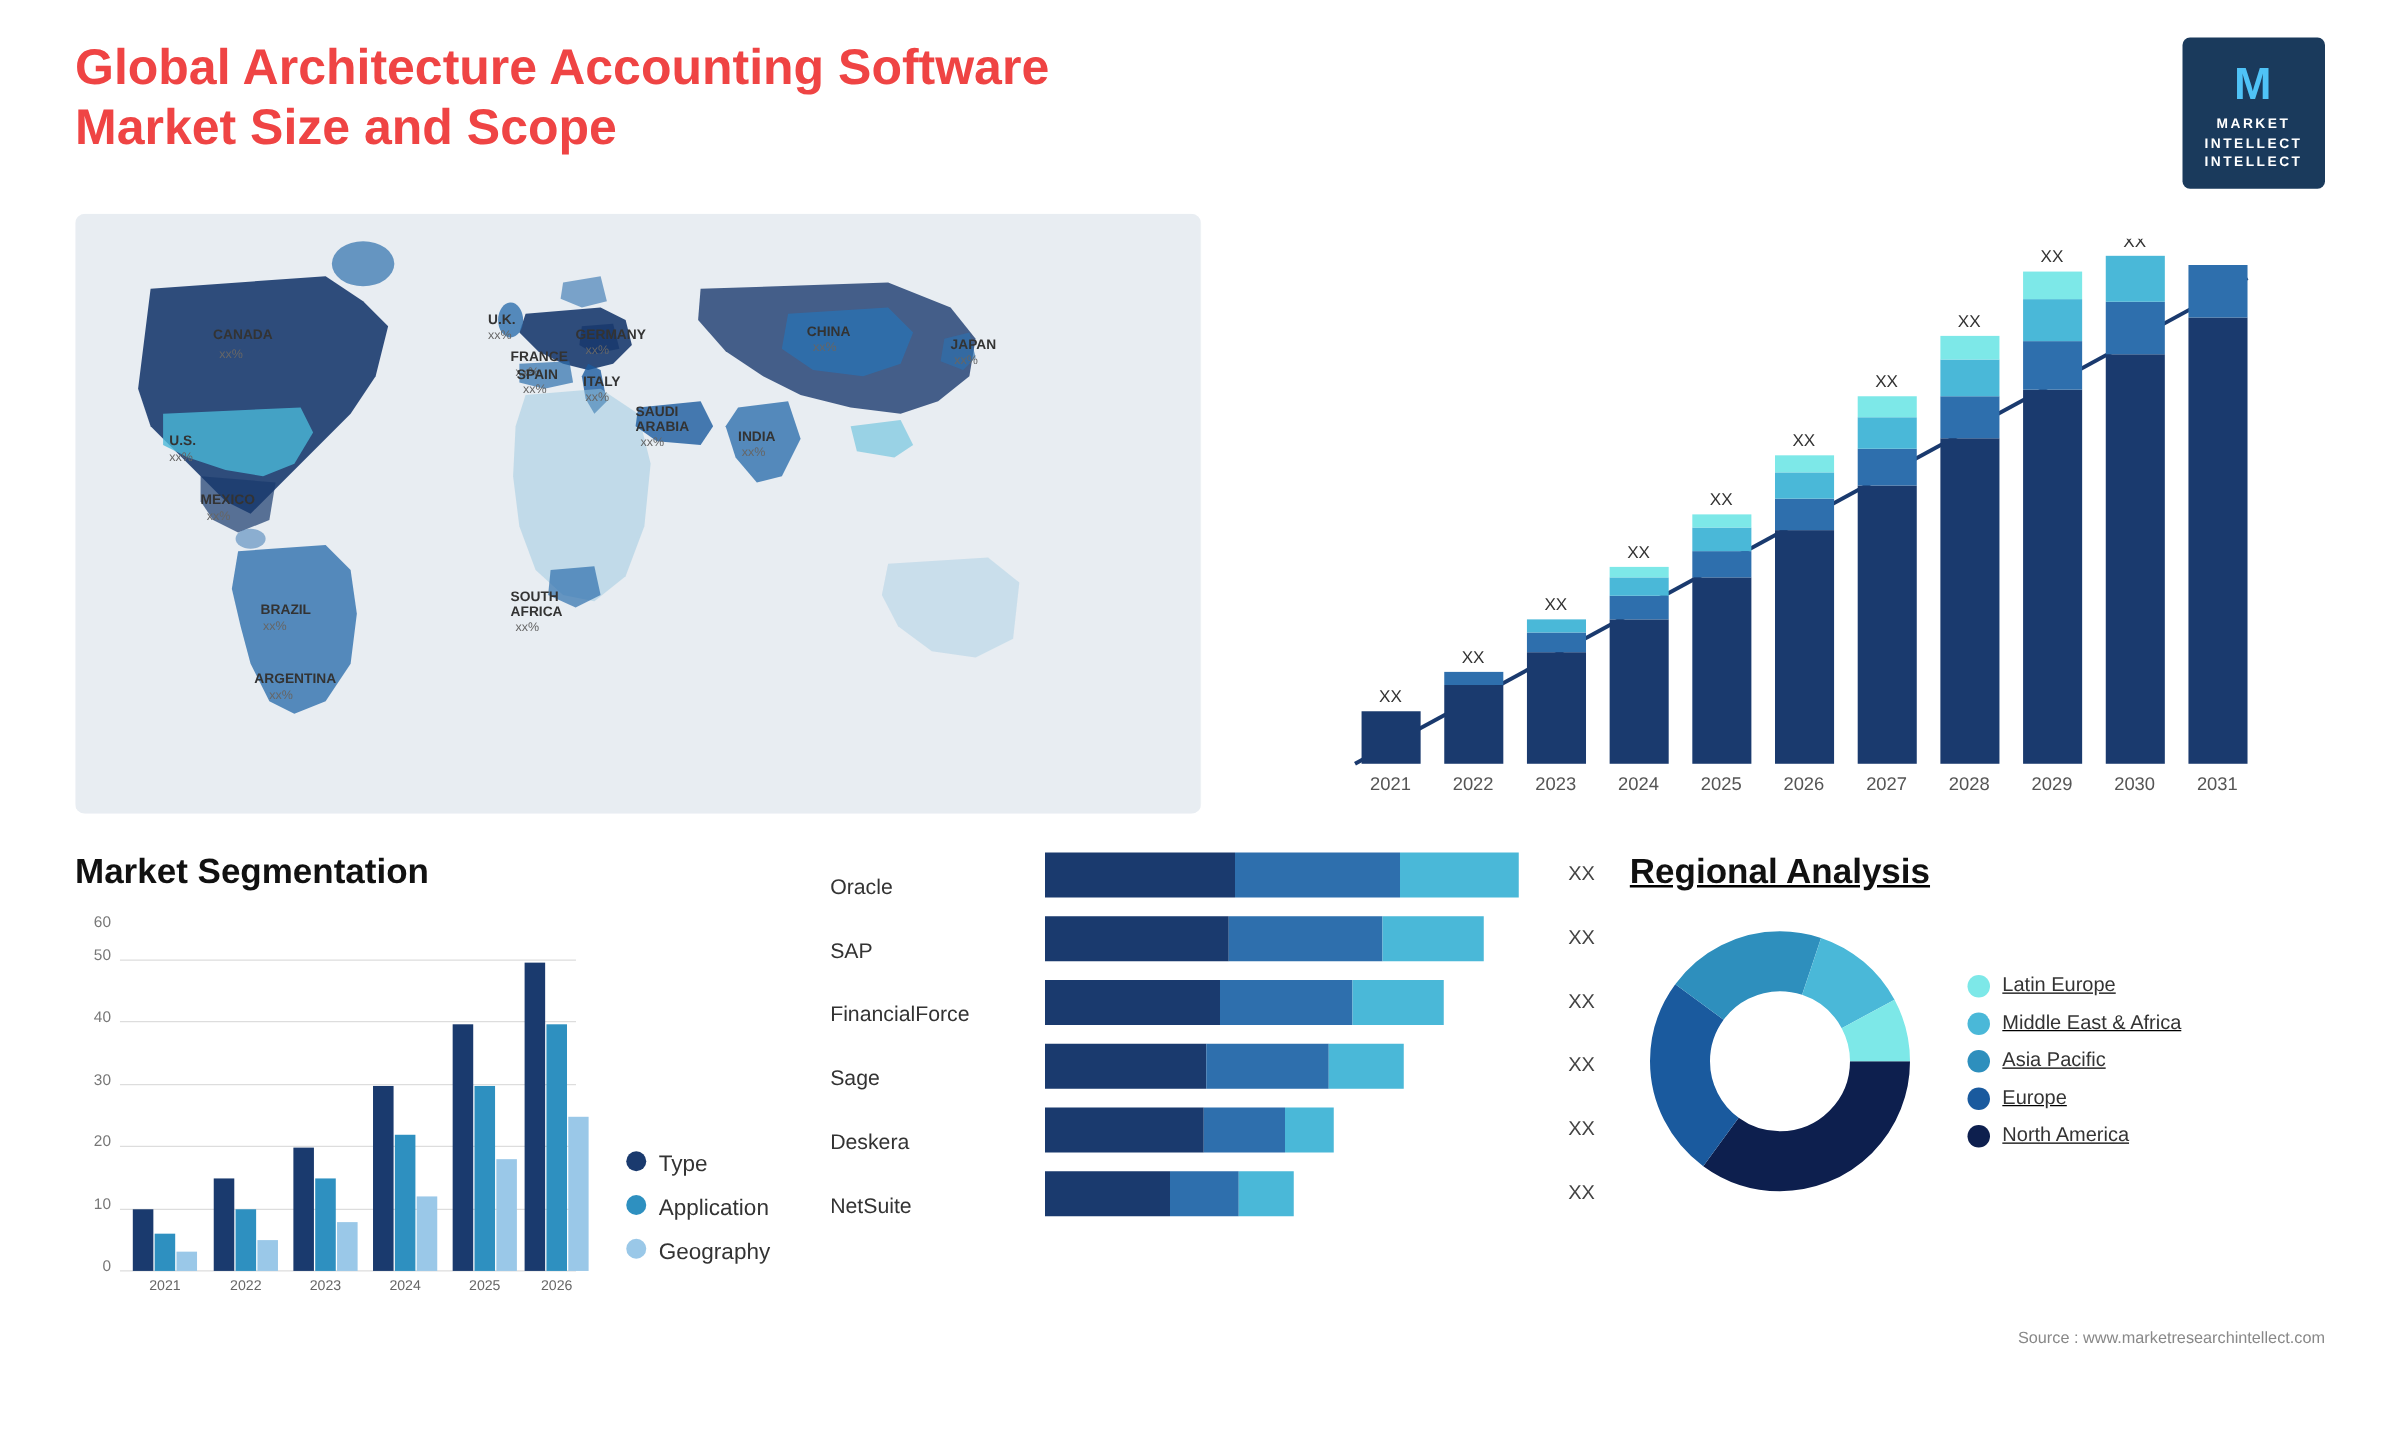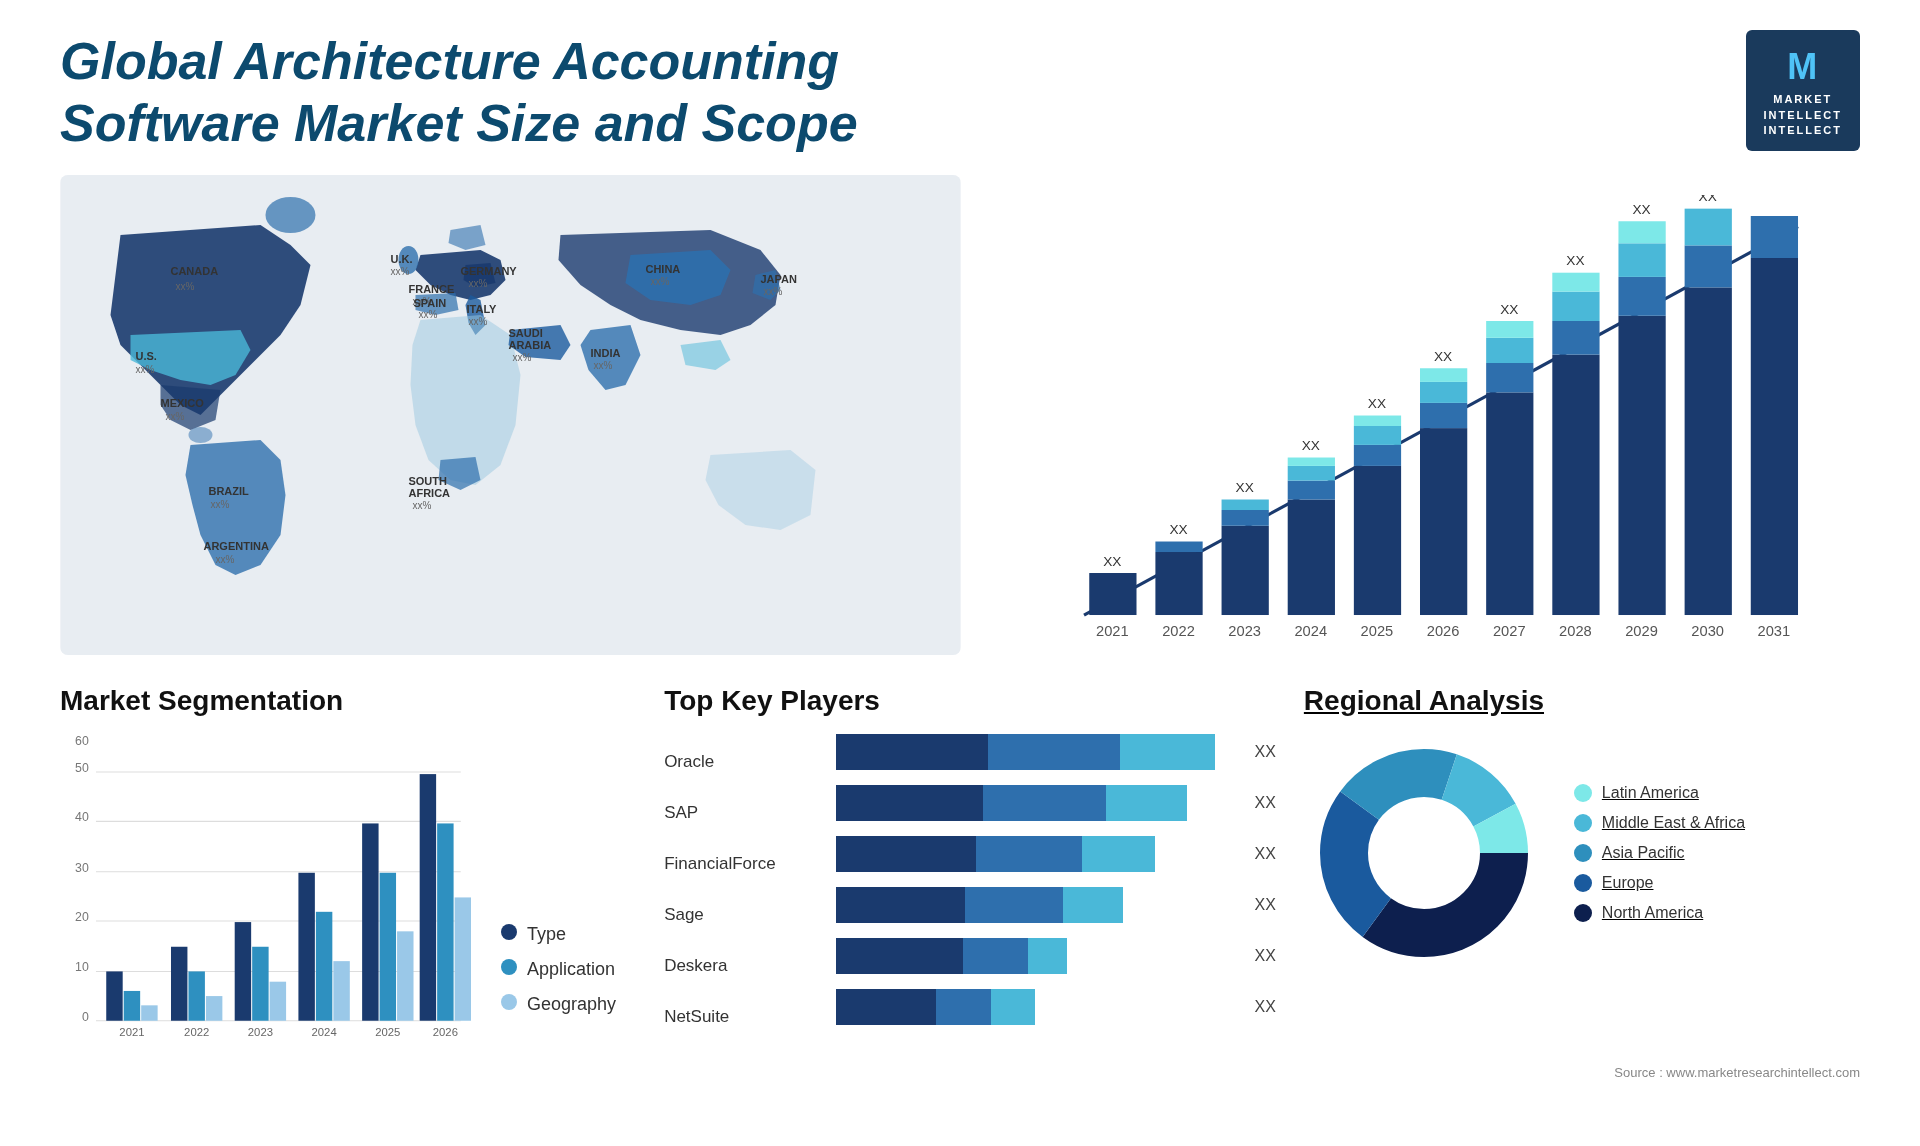--- a/index.html
+++ b/index.html
@@ -18,26 +18,25 @@
     }
 
     
     .header {
       display: flex;
       justify-content: space-between;
       align-items: flex-start;
       margin-bottom: 20px;
     }
     .page-title {
-      font-size: 52px;
+      font-size: 40px;
       font-weight: 700;
-      color: #0c4a6e;
+      color: #ef4444;
       max-width: 900px;
       line-height: 1.2;
-      font-style: italic;
     }
     .logo-area {
       display: flex;
       flex-direction: column;
       align-items: center;
     }
     .logo-box {
       background: #1a3a5c;
       color: #fff;
       padding: 12px 18px;
@@ -484,21 +483,20 @@
           </div>
           <div class="legend-item">
             <div class="legend-dot" style="background:#9ac8e8;"></div>
             <span>Geography</span>
           </div>
         </div>
       </div>
     </div>
 
     <div class="players-section">
-      <h2 class="section-title">Top Key Players</h2>
 
       <div class="player-row">
         <span class="player-name">Oracle</span>
         <div class="player-bar-wrap">
           <div class="player-bar" style="width:95%">
             <div class="bar-seg1" style="width:40%"></div>
             <div class="bar-seg2" style="width:35%"></div>
             <div class="bar-seg3" style="width:25%"></div>
           </div>
         </div>
@@ -583,21 +581,21 @@
 
             <circle cx="120" cy="120" r="80" fill="none" stroke="#7de8e8" stroke-width="48" stroke-dasharray="40.21 502.65" stroke-dashoffset="-462.44"></circle>
 
             <circle cx="120" cy="120" r="52" fill="white"></circle>
           </svg>
         </div>
 
         <div class="regional-legend">
           <div class="reg-legend-item">
             <div class="reg-dot" style="background:#7de8e8;"></div>
-            <span>Latin America</span>
+            <span>Latin Europe</span>
           </div>
           <div class="reg-legend-item">
             <div class="reg-dot" style="background:#4ab8d8;"></div>
             <span>Middle East &amp; Africa</span>
           </div>
           <div class="reg-legend-item">
             <div class="reg-dot" style="background:#2e8fbd;"></div>
             <span>Asia Pacific</span>
           </div>
           <div class="reg-legend-item">

